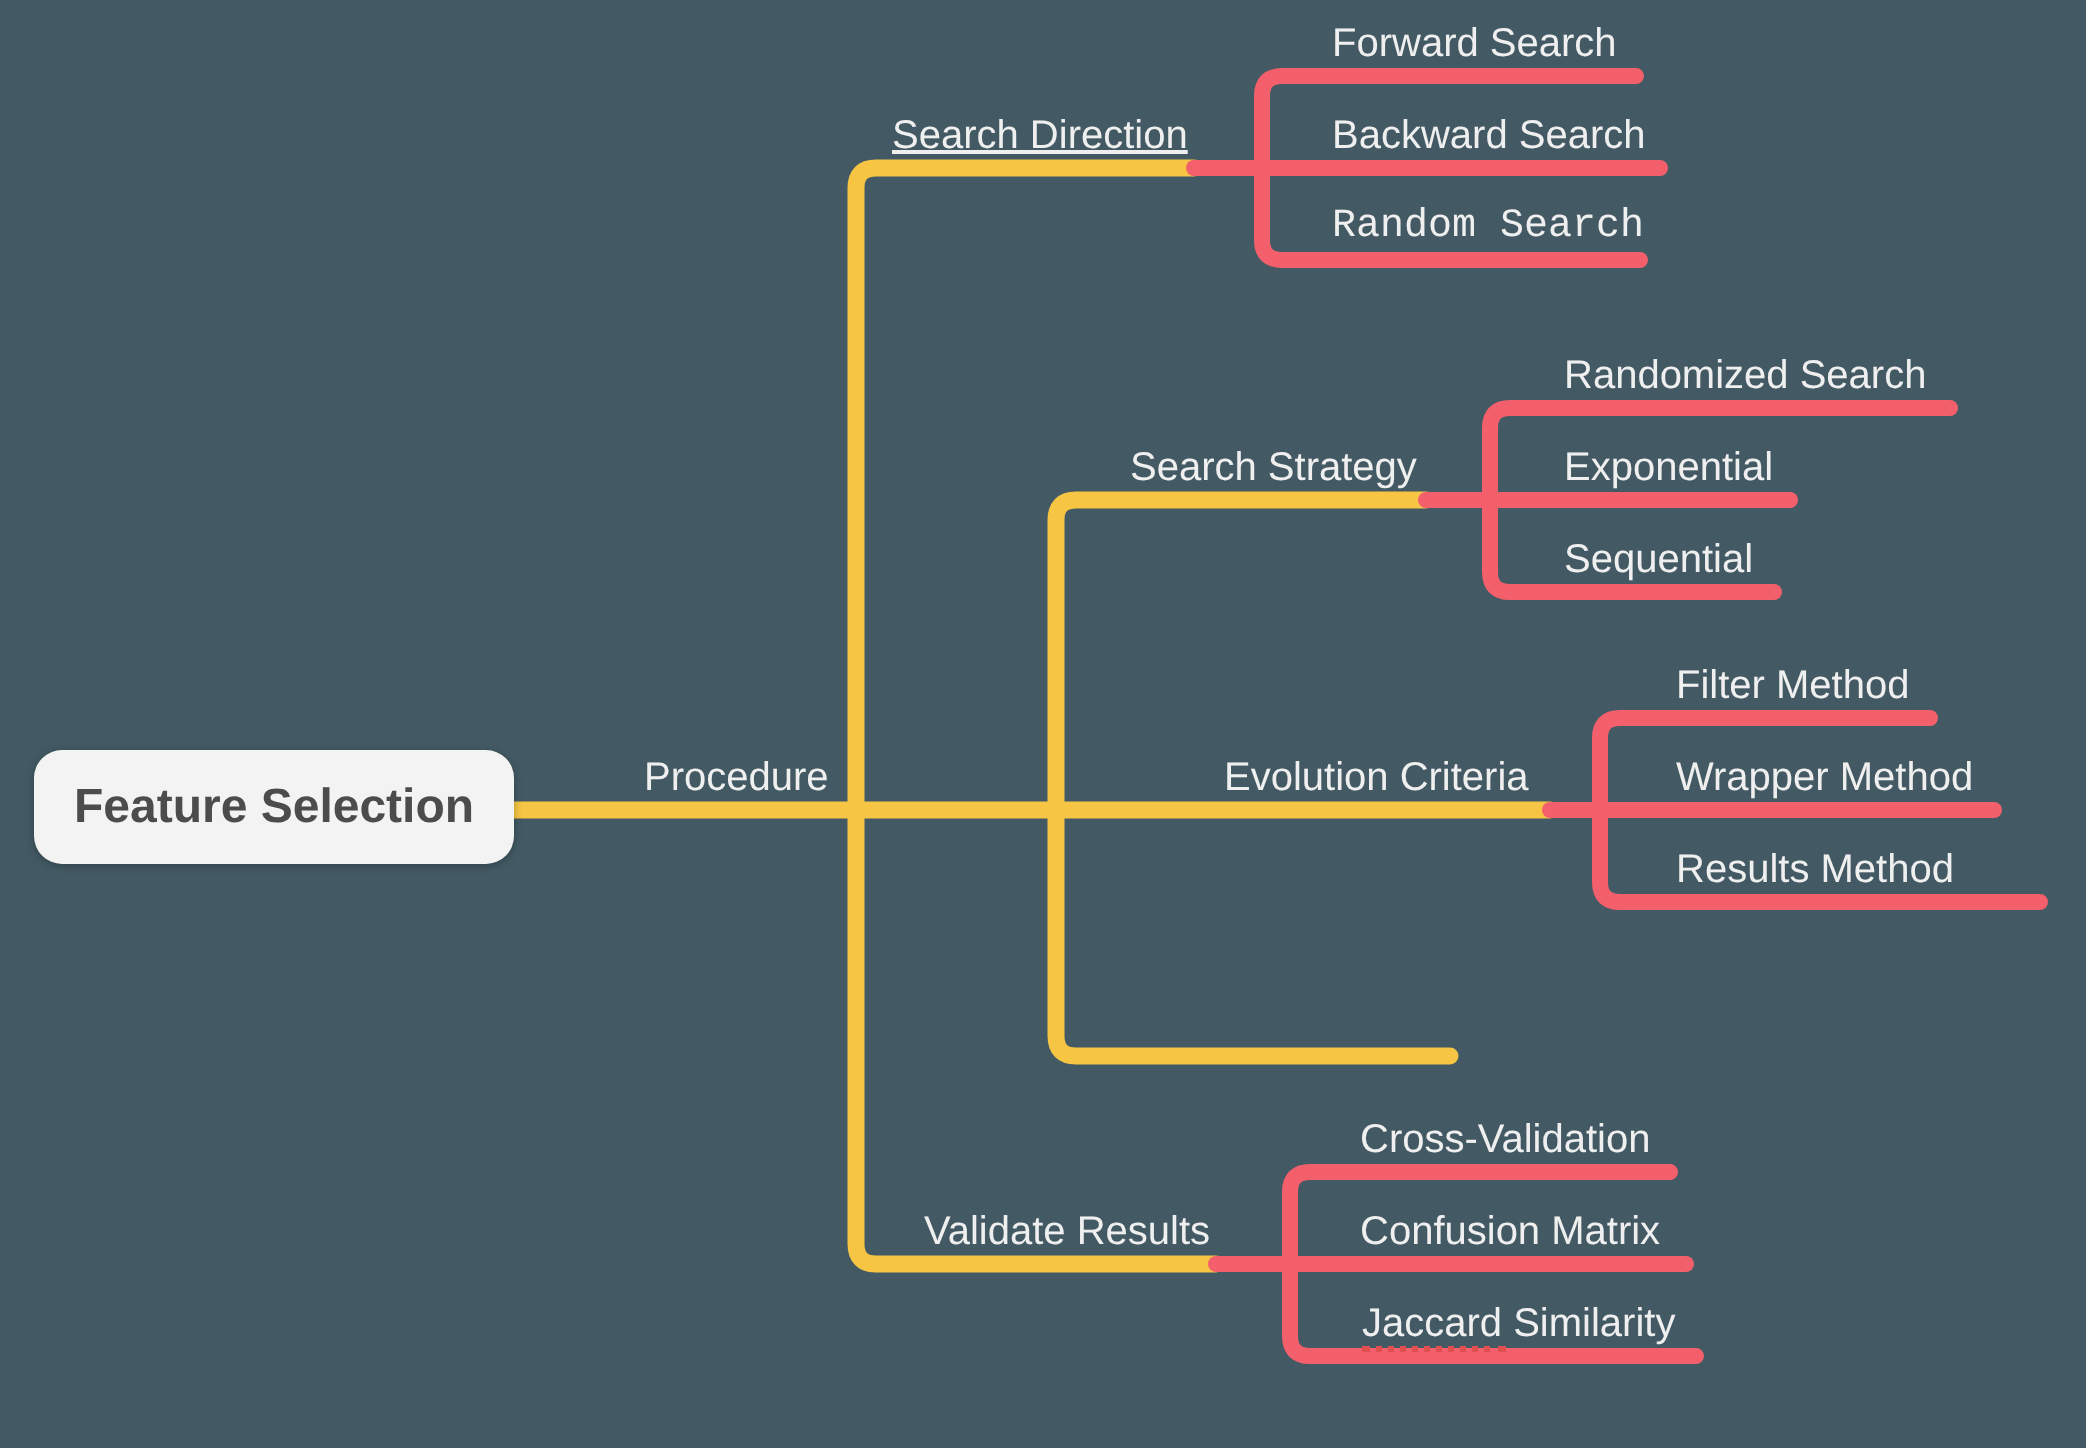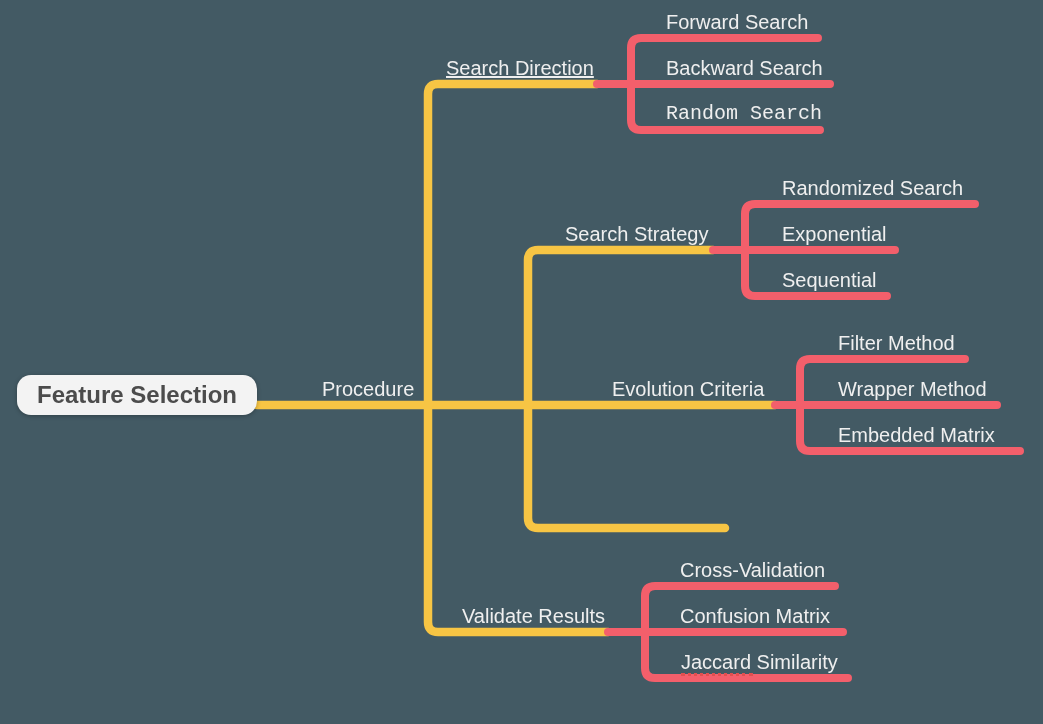--- a/index.html
+++ b/index.html
@@ -11,21 +11,21 @@
   }
   .stage svg { position:absolute; left:0; top:0; }
   .edge-y { stroke:var(--branch_yellow,#F7C544); stroke-width:8.5; fill:none; stroke-linecap:round; }
   .edge-r { stroke:var(--branch_red,#F35F6B); stroke-width:8; fill:none; stroke-linecap:round; }
   .lbl {
     position:absolute; color:var(--label_text,#EFEFEF);
     font-size:20px; line-height:24px; white-space:nowrap;
     cursor:default;
   }
   .root-node {
-    position:absolute; left:17px; top:375px; width:240px; height:40px;
+    position:absolute; left:17px; top:375px; width:240px; height:57px;
     background:var(--root_background,#F3F3F3);
     border-radius:14px;
     display:flex; align-items:center; justify-content:center;
     box-shadow:0 1px 4px rgba(0,0,0,.28);
   }
   .root-node .root-label {
     font-weight:bold; font-size:24px; color:var(--root_text,#4C4C4C); white-space:nowrap;
   }
   .squiggle {
     position:absolute; left:681px; top:668px; width:72px; height:5px;
@@ -70,21 +70,21 @@
   <div class="lbl" style="left:666px; top:10px;">Forward Search</div>
   <div class="lbl" style="left:666px; top:56px;">Backward Search</div>
   <div class="lbl" style="left:666px; top:102px;font-family:Liberation Mono, monospace;">Random Search</div>
 
   <div class="lbl" style="left:782px; top:176px;">Randomized Search</div>
   <div class="lbl" style="left:782px; top:222px;">Exponential</div>
   <div class="lbl" style="left:782px; top:268px;">Sequential</div>
 
   <div class="lbl" style="left:838px; top:331px;">Filter Method</div>
   <div class="lbl" style="left:838px; top:377px;">Wrapper Method</div>
-  <div class="lbl" style="left:838px; top:423px;">Embedded Matrix</div>
+  <div class="lbl" style="left:838px; top:423px;">Results Method</div>
 
   <div class="lbl" style="left:680px; top:558px;">Cross-Validation</div>
   <div class="lbl" style="left:680px; top:604px;">Confusion Matrix</div>
   <div class="lbl" style="left:681px; top:650px;">Jaccard Similarity</div>
 
   <div class="squiggle"></div>
 
 </div>
 
 </body></html>

